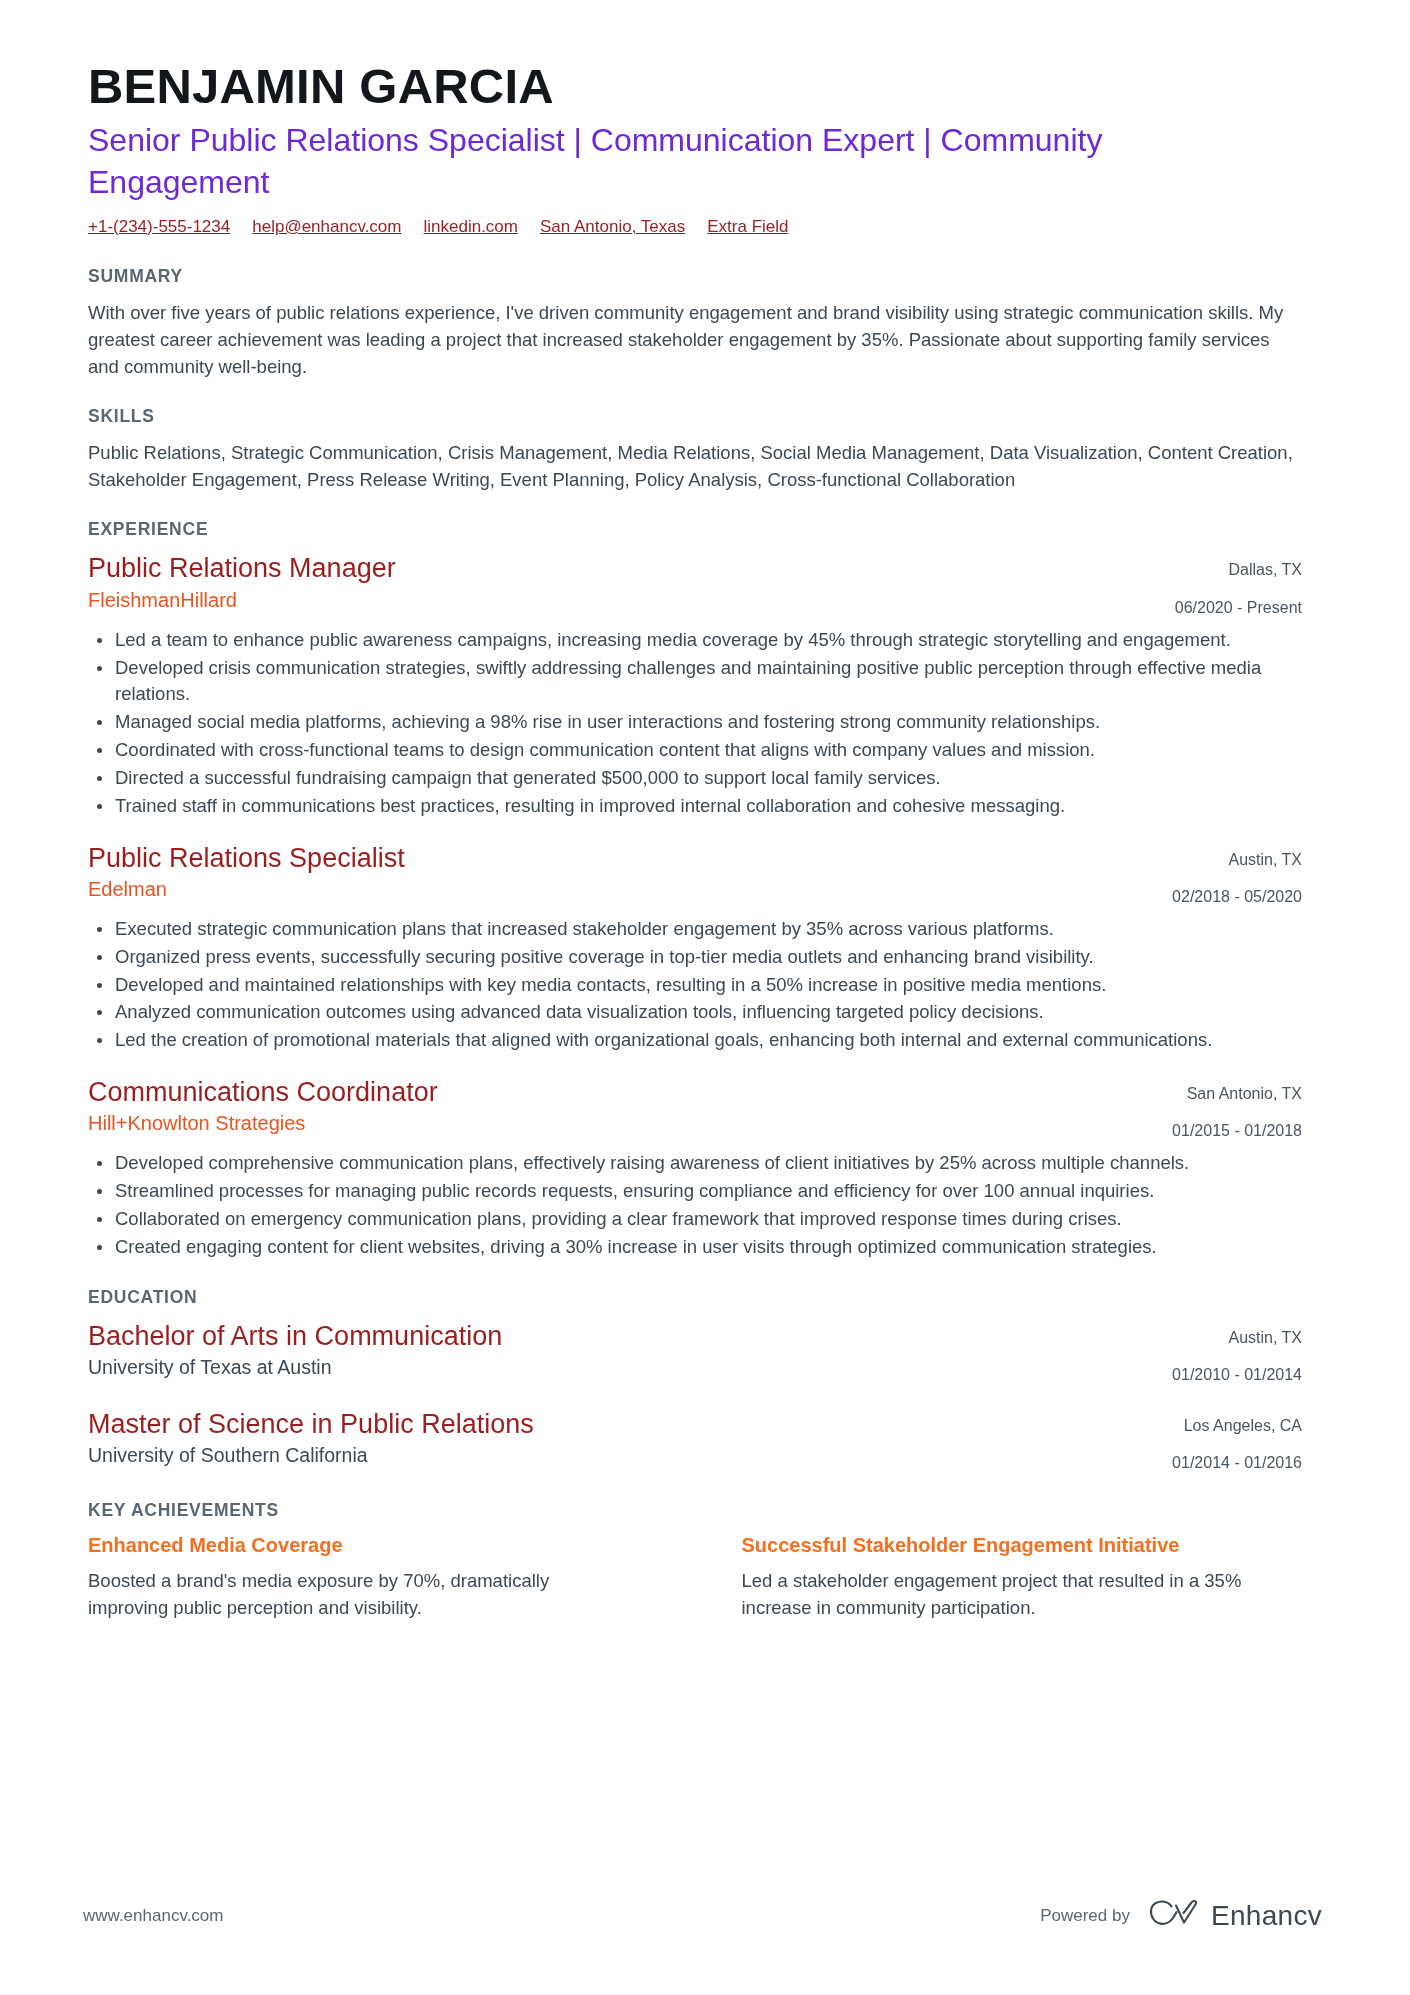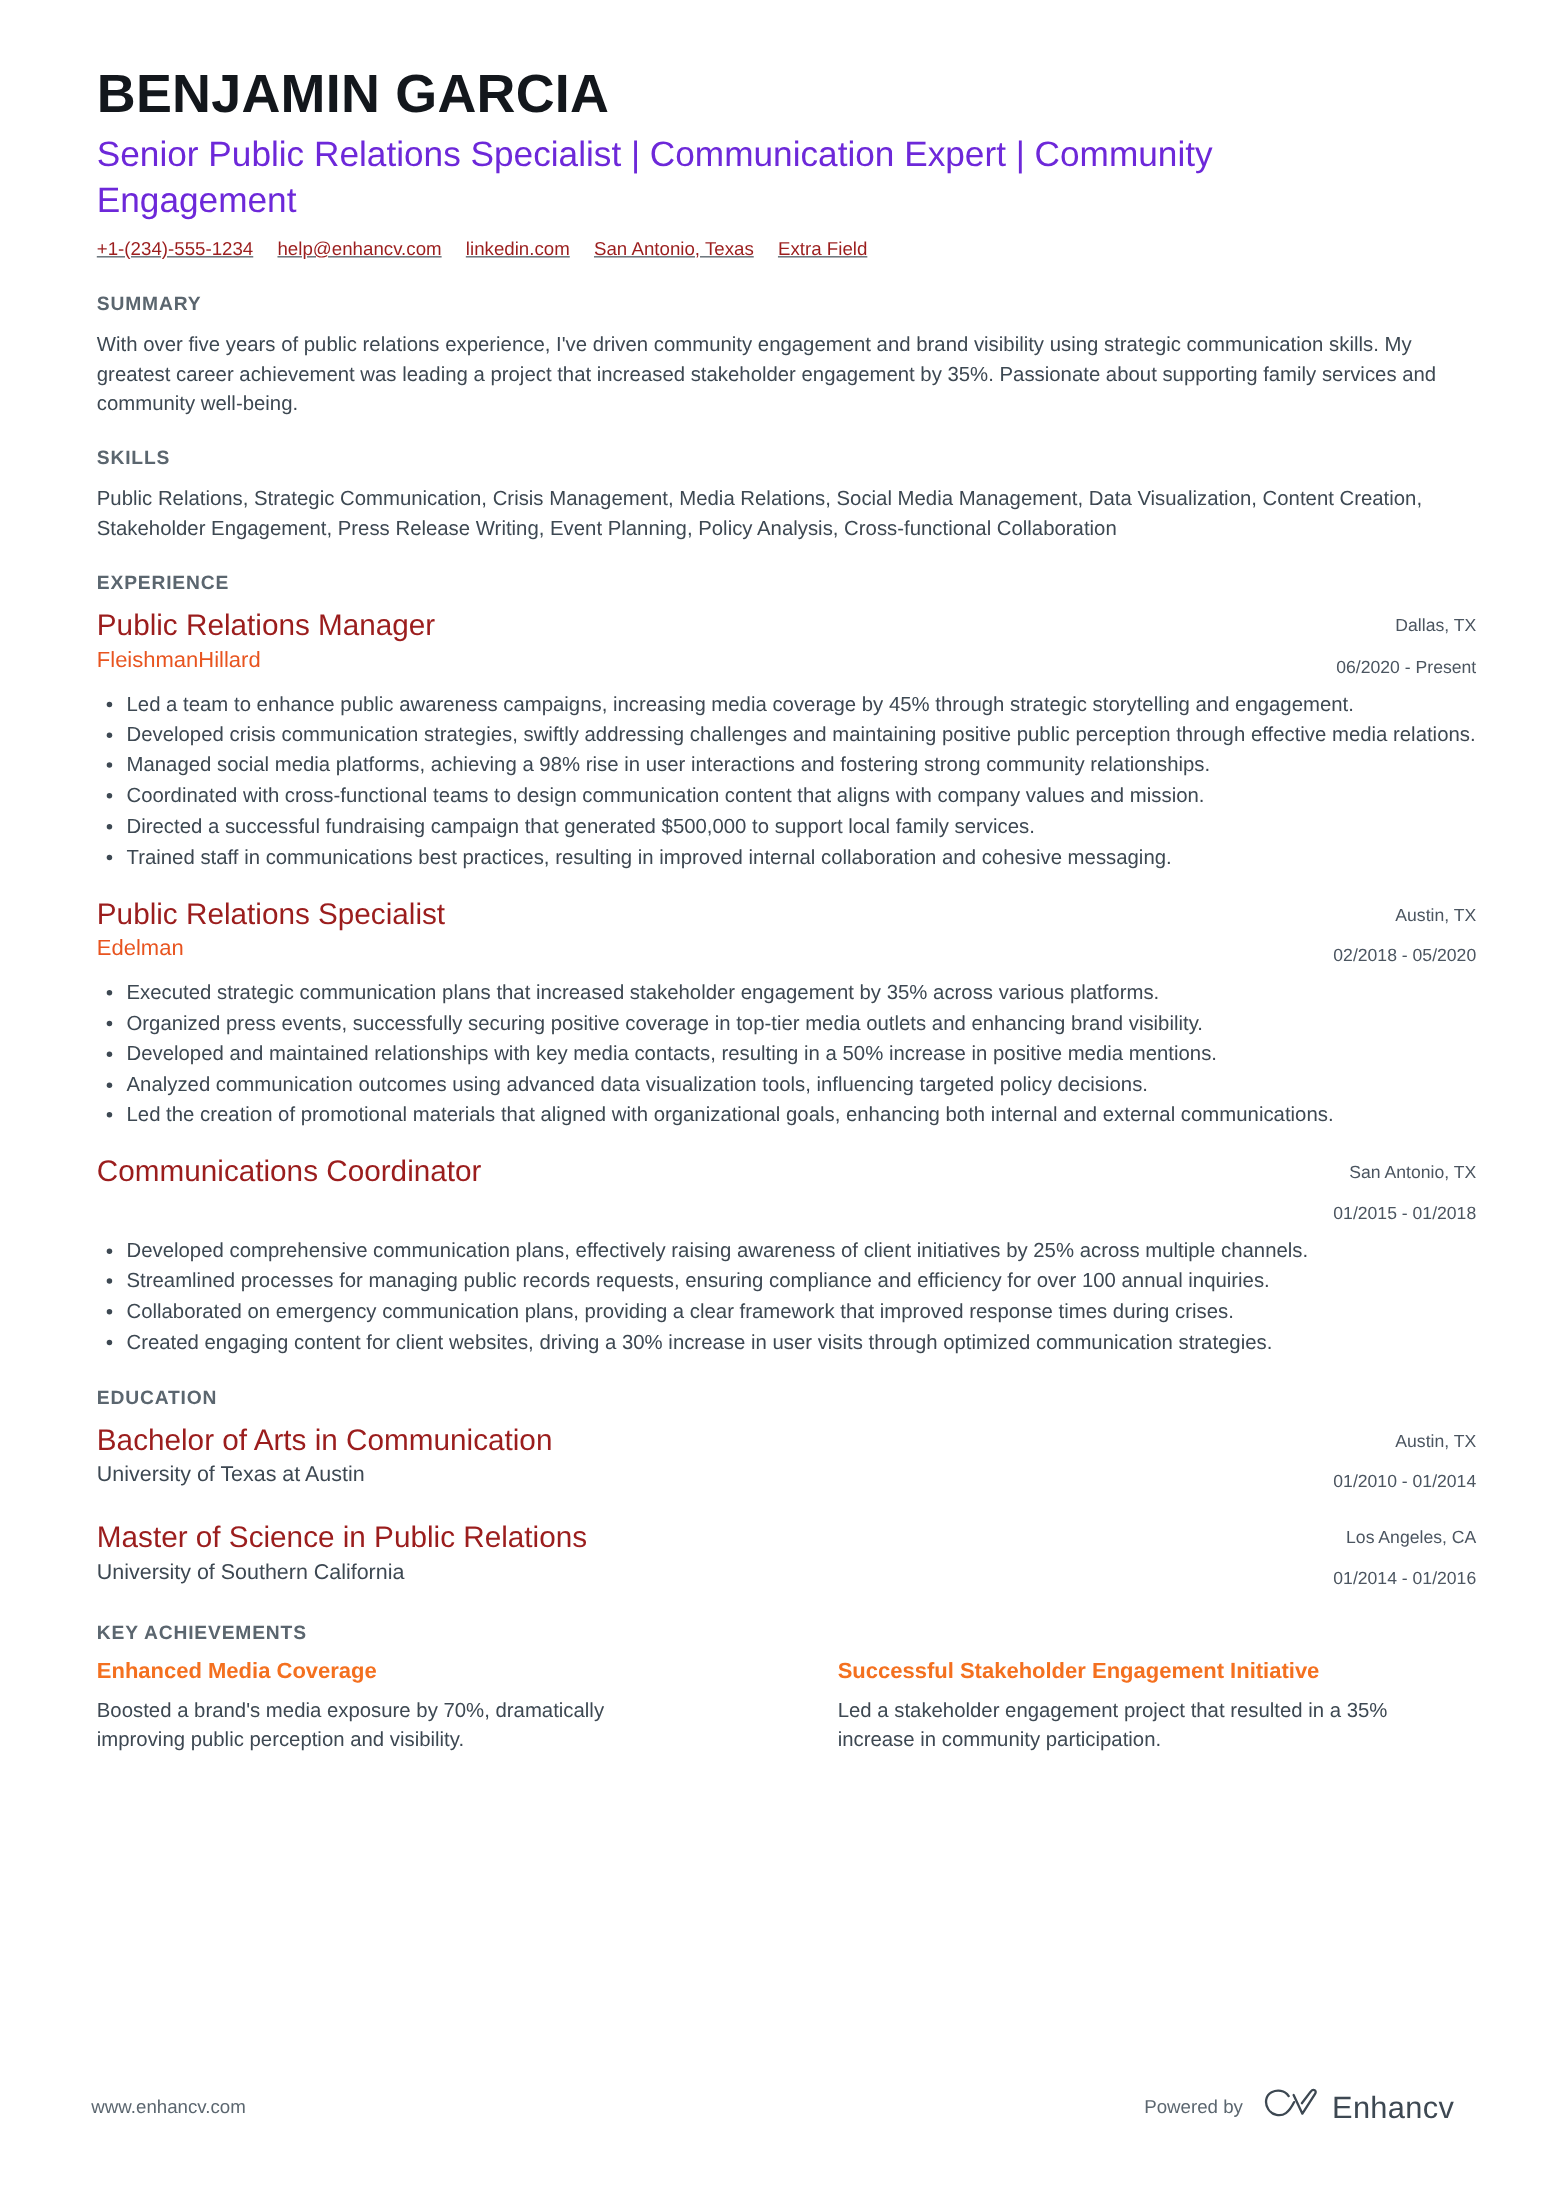--- a/index.html
+++ b/index.html
@@ -11,21 +11,21 @@
     font-family: "Liberation Sans", sans-serif;
     color: #33404a;
     -webkit-font-smoothing: antialiased;
   }
   .page {
     position: relative;
     width: 1410px;
     min-height: 1995px;
     background: #ffffff;
     box-sizing: border-box;
-    padding: 60px 68px 0 88px;
+    padding: 60px 108px 0 88px;
   }
 
   
   .name {
     font-size: 49px;
     font-weight: bold;
     letter-spacing: 0.2px;
     color: #13171c;
     line-height: 1.08;
     margin: 0 0 6px 0;
@@ -266,20 +266,21 @@
         <li>Developed and maintained relationships with key media contacts, resulting in a 50% increase in positive media mentions.</li>
         <li>Analyzed communication outcomes using advanced data visualization tools, influencing targeted policy decisions.</li>
         <li>Led the creation of promotional materials that aligned with organizational goals, enhancing both internal and external communications.</li>
       </ul>
     </div>
 
     <div class="entry">
       <div class="entry-head">
         <div class="entry-left">
           <div class="entry-title">Communications Coordinator</div>
+          <div class="entry-org">Hill+Knowlton Strategies</div>
         </div>
         <div class="entry-right">
           <div class="entry-location">San Antonio, TX</div>
           <div class="entry-dates">01/2015 - 01/2018</div>
         </div>
       </div>
       <ul class="bullets">
         <li>Developed comprehensive communication plans, effectively raising awareness of client initiatives by 25% across multiple channels.</li>
         <li>Streamlined processes for managing public records requests, ensuring compliance and efficiency for over 100 annual inquiries.</li>
         <li>Collaborated on emergency communication plans, providing a clear framework that improved response times during crises.</li>

